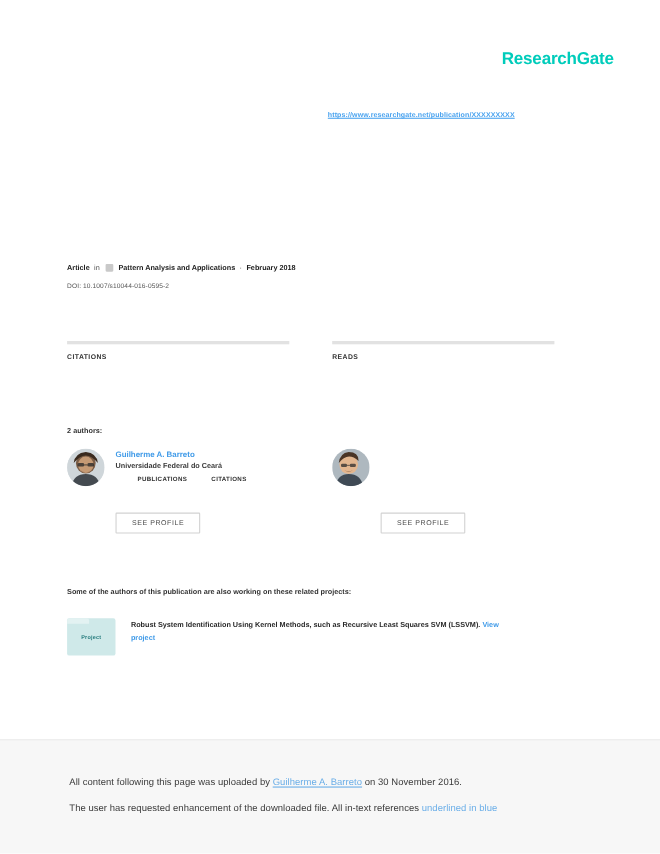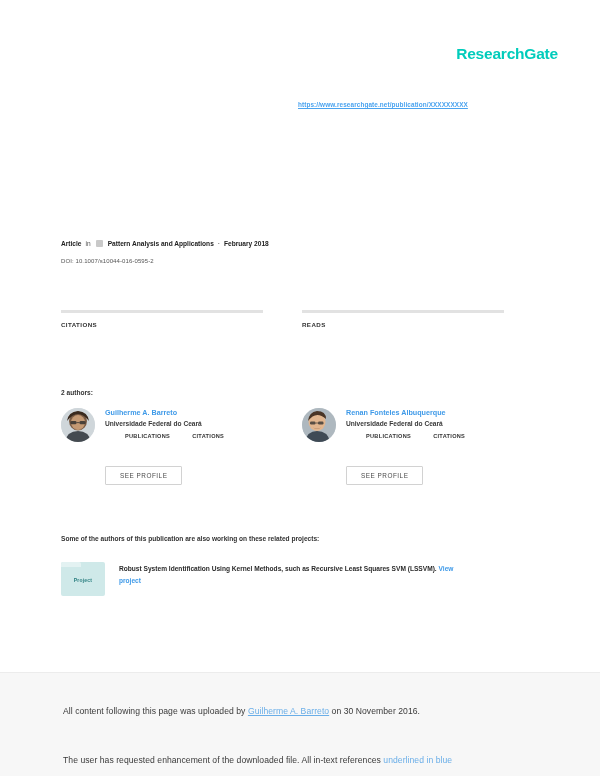--- a/index.html
+++ b/index.html
@@ -278,21 +278,21 @@
   .footer-line {
     position: absolute;
     left: 63px;
     font-size: 8.6px;
     color: #3a3a3a;
     letter-spacing: 0.05px;
     white-space: nowrap;
     text-align: right;
   }
   .footer-line-1 { top: 706px; }
-  .footer-line-2 { top: 755px; }
+  .footer-line-2 { top: 729px; }
   .footer-line-3 { top: 744px; }
   .flink { color: #6aaee8; }
 </style>
 </head>
 <body>
 
 <div class="page">
 
   <div class="sheet"></div>
   <div class="footer-band"></div>
@@ -360,34 +360,20 @@
         <rect width="34" height="34" fill="#aeb8bf"></rect>
         <ellipse cx="15" cy="14" rx="8.5" ry="9" fill="#e2b68f"></ellipse>
         <path d="M6 13 Q14 2 24 11 Q24 3 15 3 Q7 4 6 13Z" fill="#4a3526"></path>
         <rect x="8" y="13.5" width="5.5" height="3" rx="1.2" fill="#2b2b2b" opacity="0.75"></rect>
         <rect x="16" y="13.5" width="5.5" height="3" rx="1.2" fill="#2b2b2b" opacity="0.75"></rect>
         <rect x="13.5" y="14.6" width="2.5" height="0.8" fill="#2b2b2b" opacity="0.75"></rect>
         <path d="M11 19.5 Q15 21.5 19 19.5 Q17 20.8 15 20.8 Q13 20.8 11 19.5Z" fill="#8a5f42"></path>
         <path d="M3 34 Q5 23 15 23 Q26 23 28 34 Z" fill="#3f4a55"></path>
       </svg>
     </div>
-    <div class="author-body">
-      <div class="author-name">Renan Fonteles Albuquerque</div>
-      <div class="author-affil">Universidade Federal do Ceará</div>
-      <div class="author-stats">
-        <div class="author-stat">
-          <div class="num"></div>
-          <div class="cap">PUBLICATIONS</div>
-        </div>
-        <div class="author-stat">
-          <div class="num"></div>
-          <div class="cap">CITATIONS</div>
-        </div>
-      </div>
-    </div>
     <div class="see-profile">SEE PROFILE</div>
   </div>
 
   <div class="projects-heading">Some of the authors of this publication are also working on these related projects:</div>
 
   <div class="project-row">
     <div class="project-thumb">
       <div class="folder"></div>
       <div class="tab"></div>
       <div class="ptext">Project</div>

